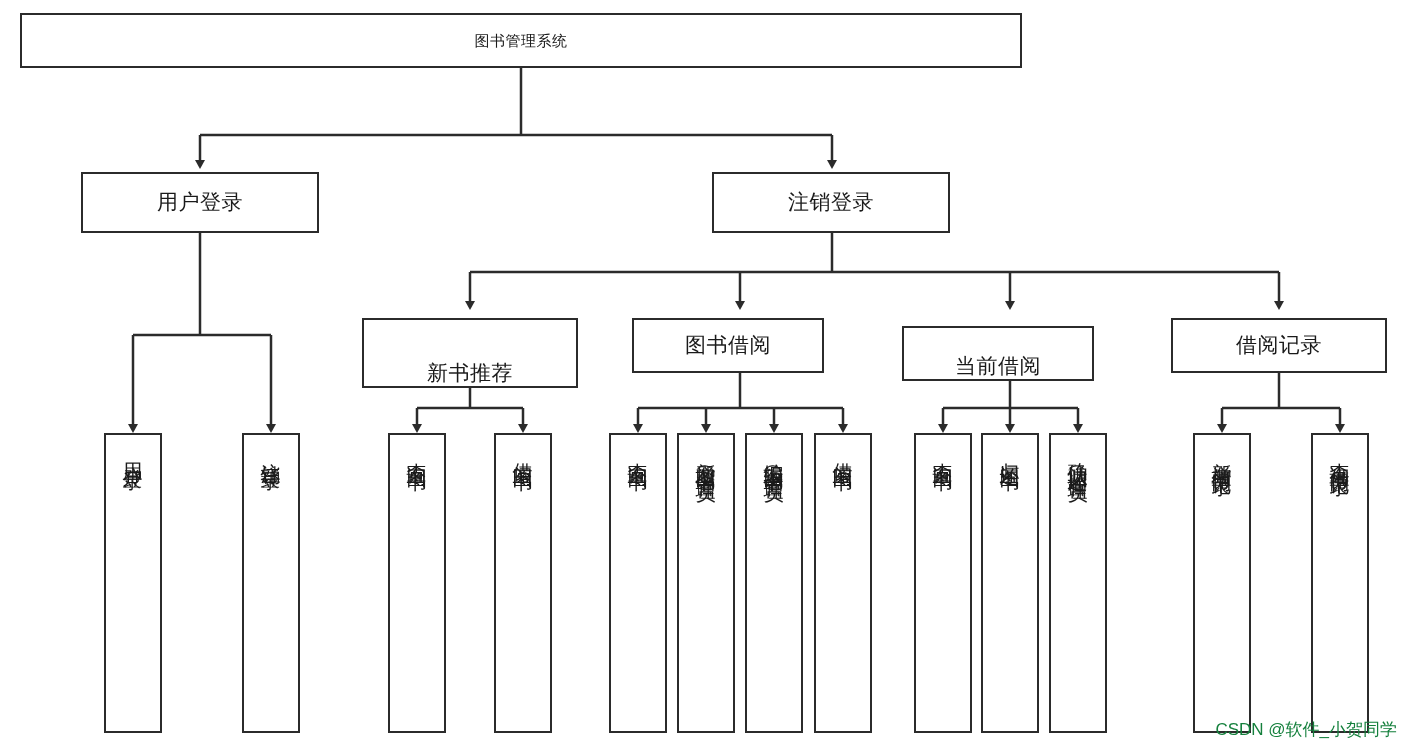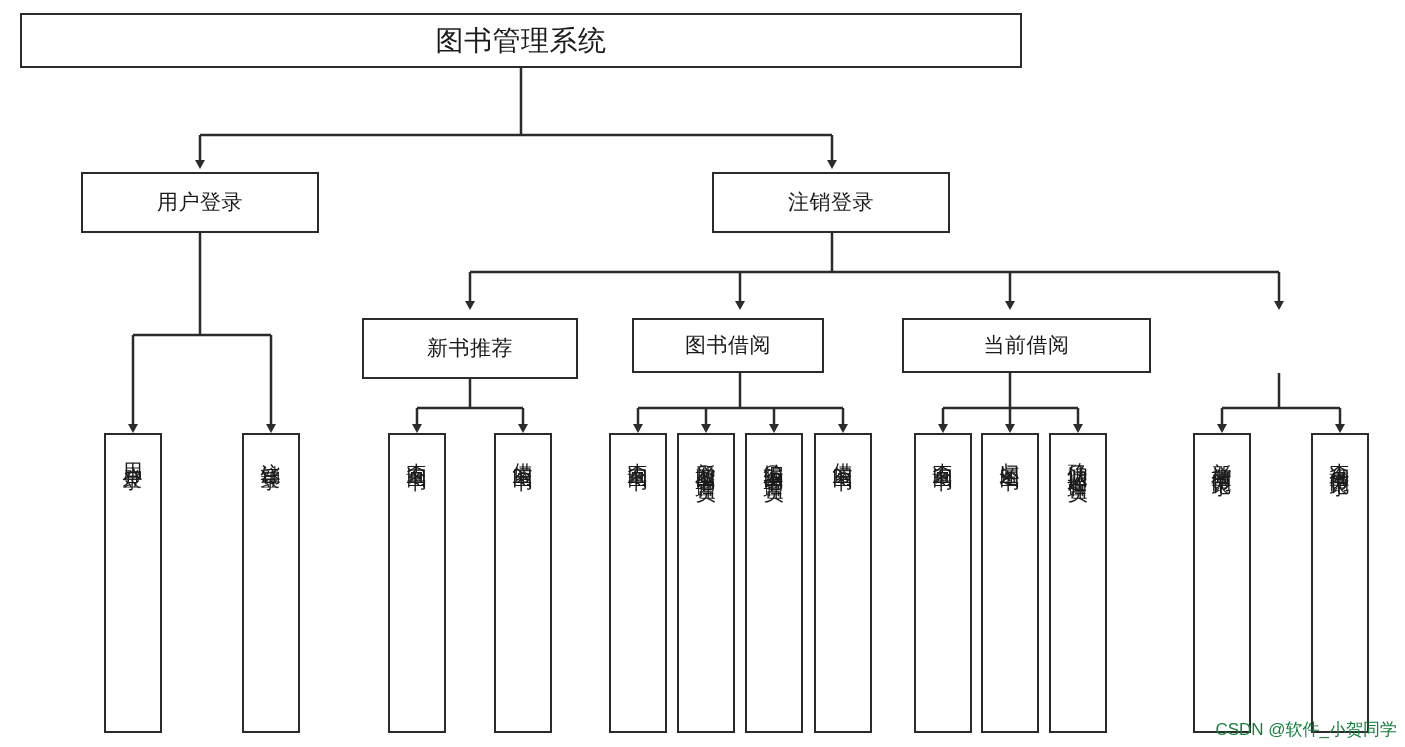--- a/index.html
+++ b/index.html
@@ -40,21 +40,21 @@
     text-align: center;
     line-height: 1.18;
     letter-spacing: 0.5px;
   }
   
   .node.h .label {
     font-size: 21px;
     white-space: nowrap;
   }
   .node.root .label {
-    font-size: 28px;
+    font-size: 15px;
   }
   
   .node.v {
     align-items: flex-start;
     justify-content: center;
     padding-top: 12px;
   }
   .node.v .label {
     writing-mode: vertical-rl;
     text-orientation: upright;
@@ -133,28 +133,31 @@
     <span class="label">图书管理系统</span>
   </div>
 
   <div class="node h" style="left:81px; top:172px; width:238px; height:61px;">
     <span class="label">用户登录</span>
   </div>
   <div class="node h" style="left:712px; top:172px; width:238px; height:61px;">
     <span class="label">注销登录</span>
   </div>
 
-  <div class="node h" style="left:362px; top:318px; width:216px; height:61px;">
+  <div class="node h" style="left:362px; top:318px; width:216px; height:70px;align-items:flex-end;">
     <span class="label">新书推荐</span>
   </div>
   <div class="node h" style="left:632px; top:318px; width:192px; height:55px;">
     <span class="label">图书借阅</span>
   </div>
-  <div class="node h" style="left:902px; top:318px; width:249px; height:55px;">
+  <div class="node h" style="left:902px; top:326px; width:192px; height:55px;align-items:flex-end;">
     <span class="label">当前借阅</span>
+  </div>
+  <div class="node h" style="left:1171px; top:318px; width:216px; height:55px;">
+    <span class="label">借阅记录</span>
   </div>
 
   <div class="node v" style="left:104px; top:433px; width:58px; height:300px;">
     <span class="label">用户登录</span>
   </div>
   <div class="node v" style="left:242px; top:433px; width:58px; height:300px;">
     <span class="label">注销登录</span>
   </div>
 
   <div class="node v" style="left:388px; top:433px; width:58px; height:300px;">

